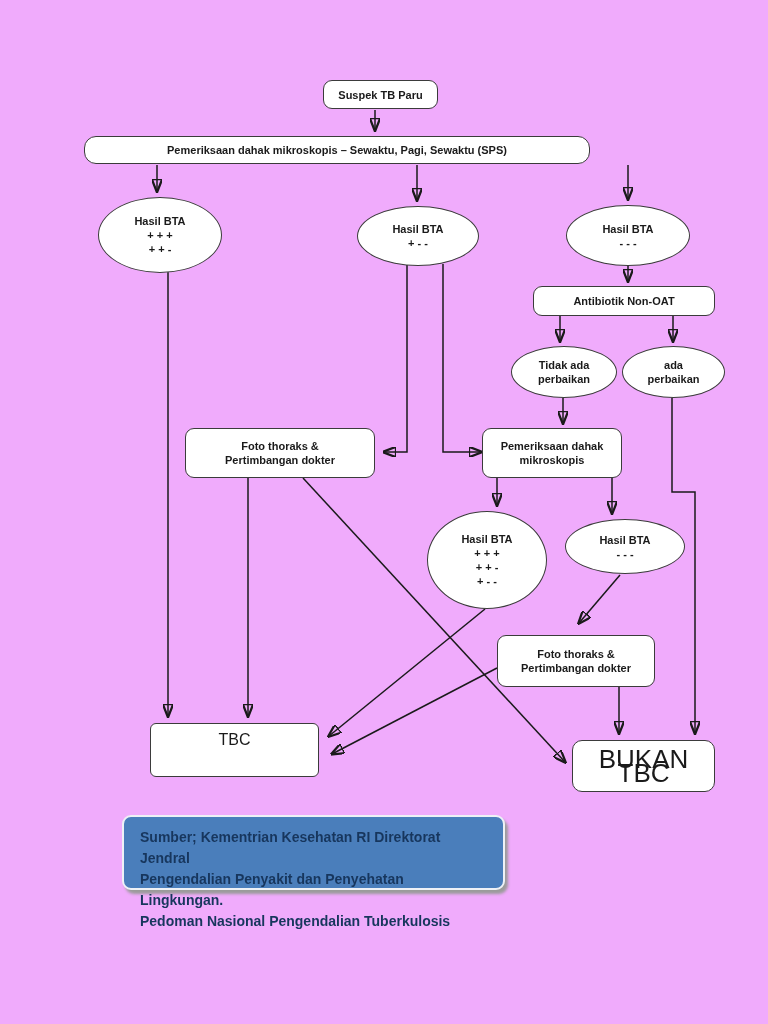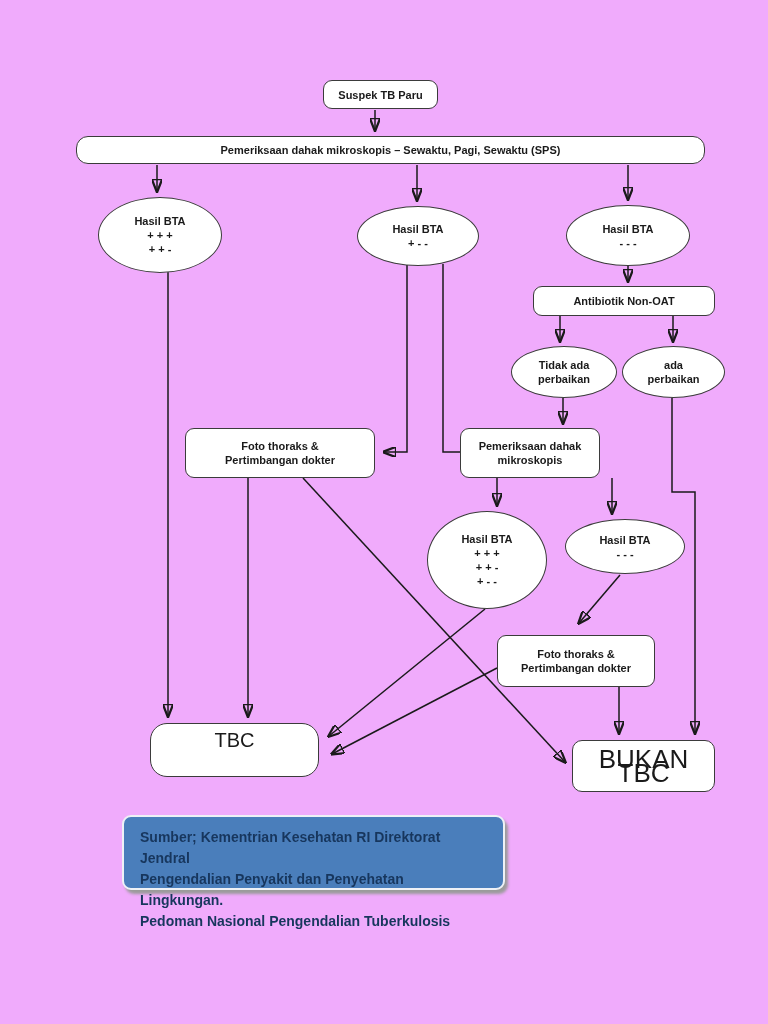--- a/index.html
+++ b/index.html
@@ -11,21 +11,21 @@
   .node{
     position:absolute;box-sizing:border-box;z-index:2;
     background:#ffffff;border:1.5px solid #3b3b3b;
     display:flex;flex-direction:column;align-items:center;justify-content:center;
     text-align:center;font-weight:bold;font-size:11px;line-height:14px;color:#1a1a1a;
   }
   .rect{border-radius:9px;}
   .rect-wide{border-radius:11px;}
   .ellipse{border-radius:50%;border-width:1.4px;}
   .result{font-weight:normal;}
-  .tbc{font-size:20px;justify-content:flex-start;padding-top:9px;border-radius:17px;}
+  .tbc{font-size:16px;justify-content:flex-start;padding-top:9px;border-radius:6px;}
   .bukan{font-size:26px;border-radius:10px;}
   .note{
     position:absolute;box-sizing:border-box;z-index:2;
     background:#4a7ebb;border:2px solid #eef1f6;border-radius:9px;
     box-shadow:3px 4px 3px #9b9b9b;
     color:#17365d;font-weight:bold;font-size:14px;line-height:21px;
     padding:10px 16px 8px 16px;text-align:left;
   }
   svg line, svg path{stroke:#1a1a1a;stroke-width:1.5;fill:none;}
 </style>
@@ -59,21 +59,21 @@
     <path d="M248,478 L248,716" marker-end="url(#arw)"></path>
     <path d="M303,478 L565,762" marker-end="url(#arw)"></path>
     <path d="M485,609 L329,736" marker-end="url(#arw)"></path>
     <path d="M497,668 L332,754" marker-end="url(#arw)"></path>
   </svg>
 
   <div class="node rect" style="left:323px;top:80px;width:115px;height:29px;">
     <span>Suspek TB Paru</span>
   </div>
 
-  <div class="node rect-wide" style="left:76px;top:136px;width:629px;height:28px;border-radius:12px;">
+  <div class="node rect-wide" style="left:84px;top:136px;width:506px;height:28px;border-radius:12px;">
     <span>Pemeriksaan dahak mikroskopis – Sewaktu, Pagi, Sewaktu (SPS)</span>
   </div>
 
   <div class="node ellipse" style="left:98px;top:197px;width:124px;height:76px;">
     <span>Hasil BTA</span>
     <span>+ + +</span>
     <span>+ + -</span>
   </div>
 
   <div class="node ellipse" style="left:357px;top:206px;width:122px;height:60px;">
@@ -98,21 +98,21 @@
   <div class="node ellipse" style="left:622px;top:346px;width:103px;height:52px;">
     <span>ada</span>
     <span>perbaikan</span>
   </div>
 
   <div class="node rect" style="left:185px;top:428px;width:190px;height:50px;">
     <span>Foto thoraks &amp;</span>
     <span>Pertimbangan dokter</span>
   </div>
 
-  <div class="node rect" style="left:460px;top:428px;width:140px;height:50px;">
+  <div class="node rect" style="left:482px;top:428px;width:140px;height:50px;">
     <span>Pemeriksaan dahak</span>
     <span>mikroskopis</span>
   </div>
 
   <div class="node ellipse" style="left:427px;top:511px;width:120px;height:98px;">
     <span>Hasil BTA</span>
     <span>+ + +</span>
     <span>+ + -</span>
     <span>+ - -</span>
   </div>

